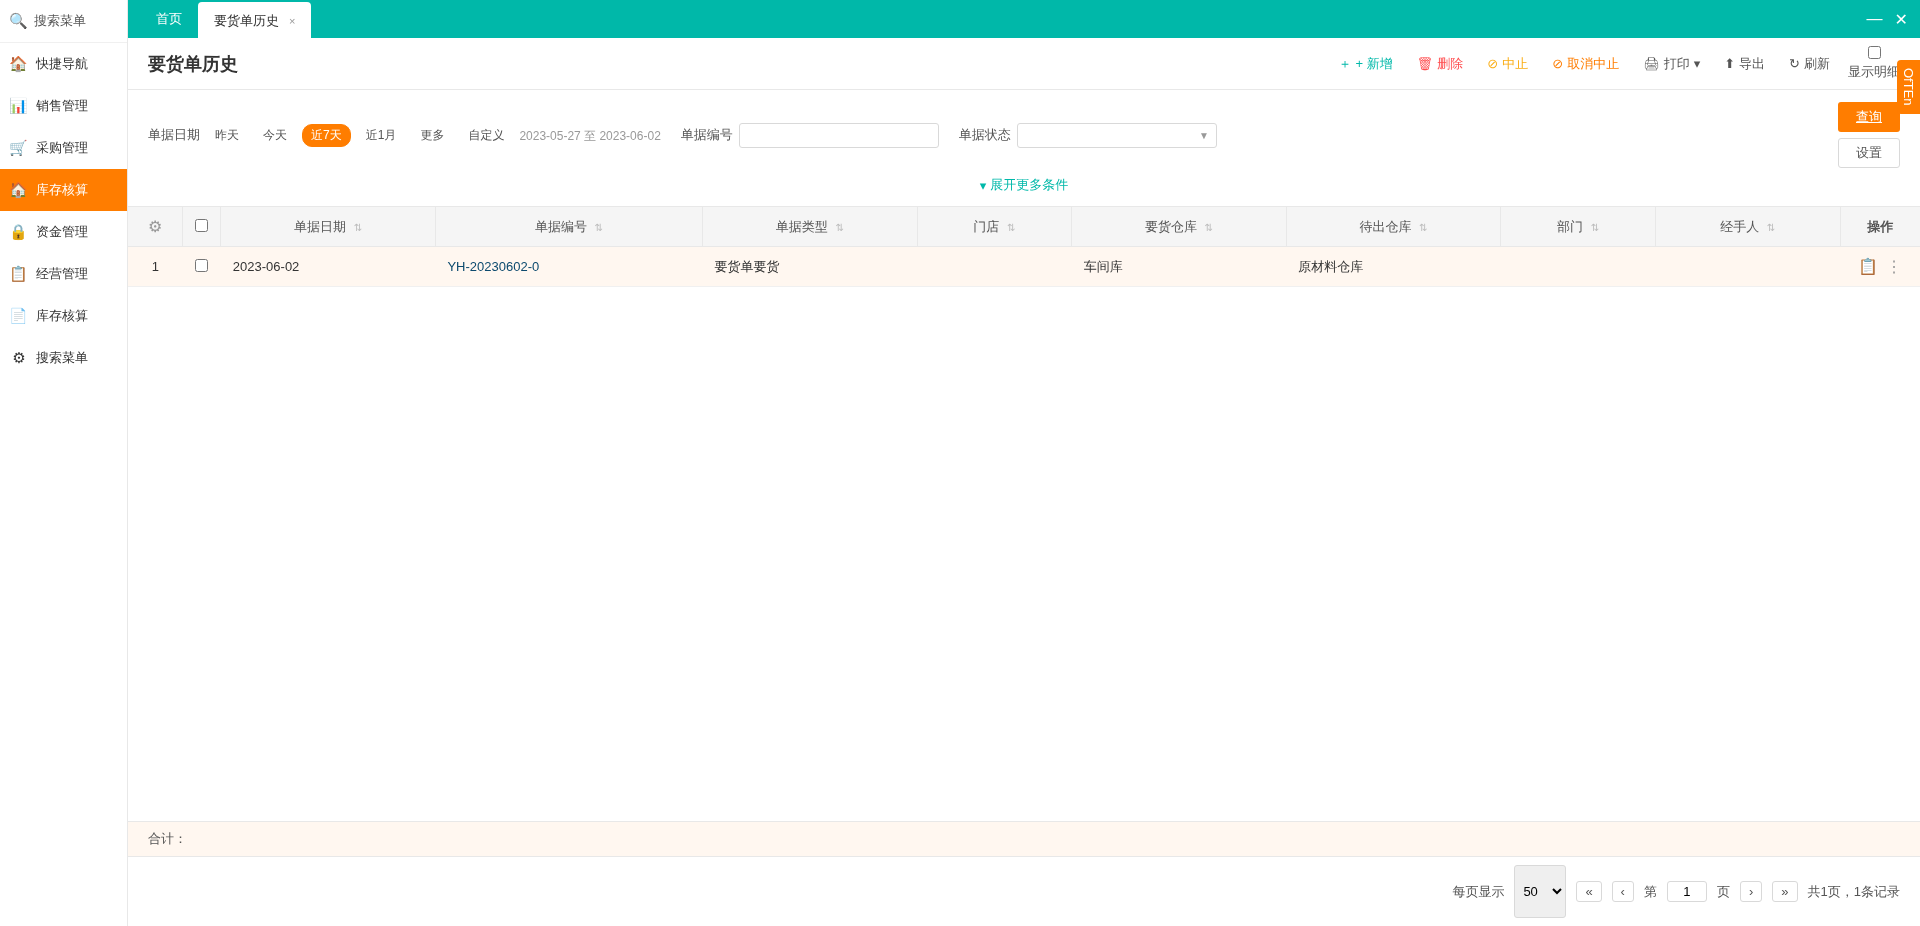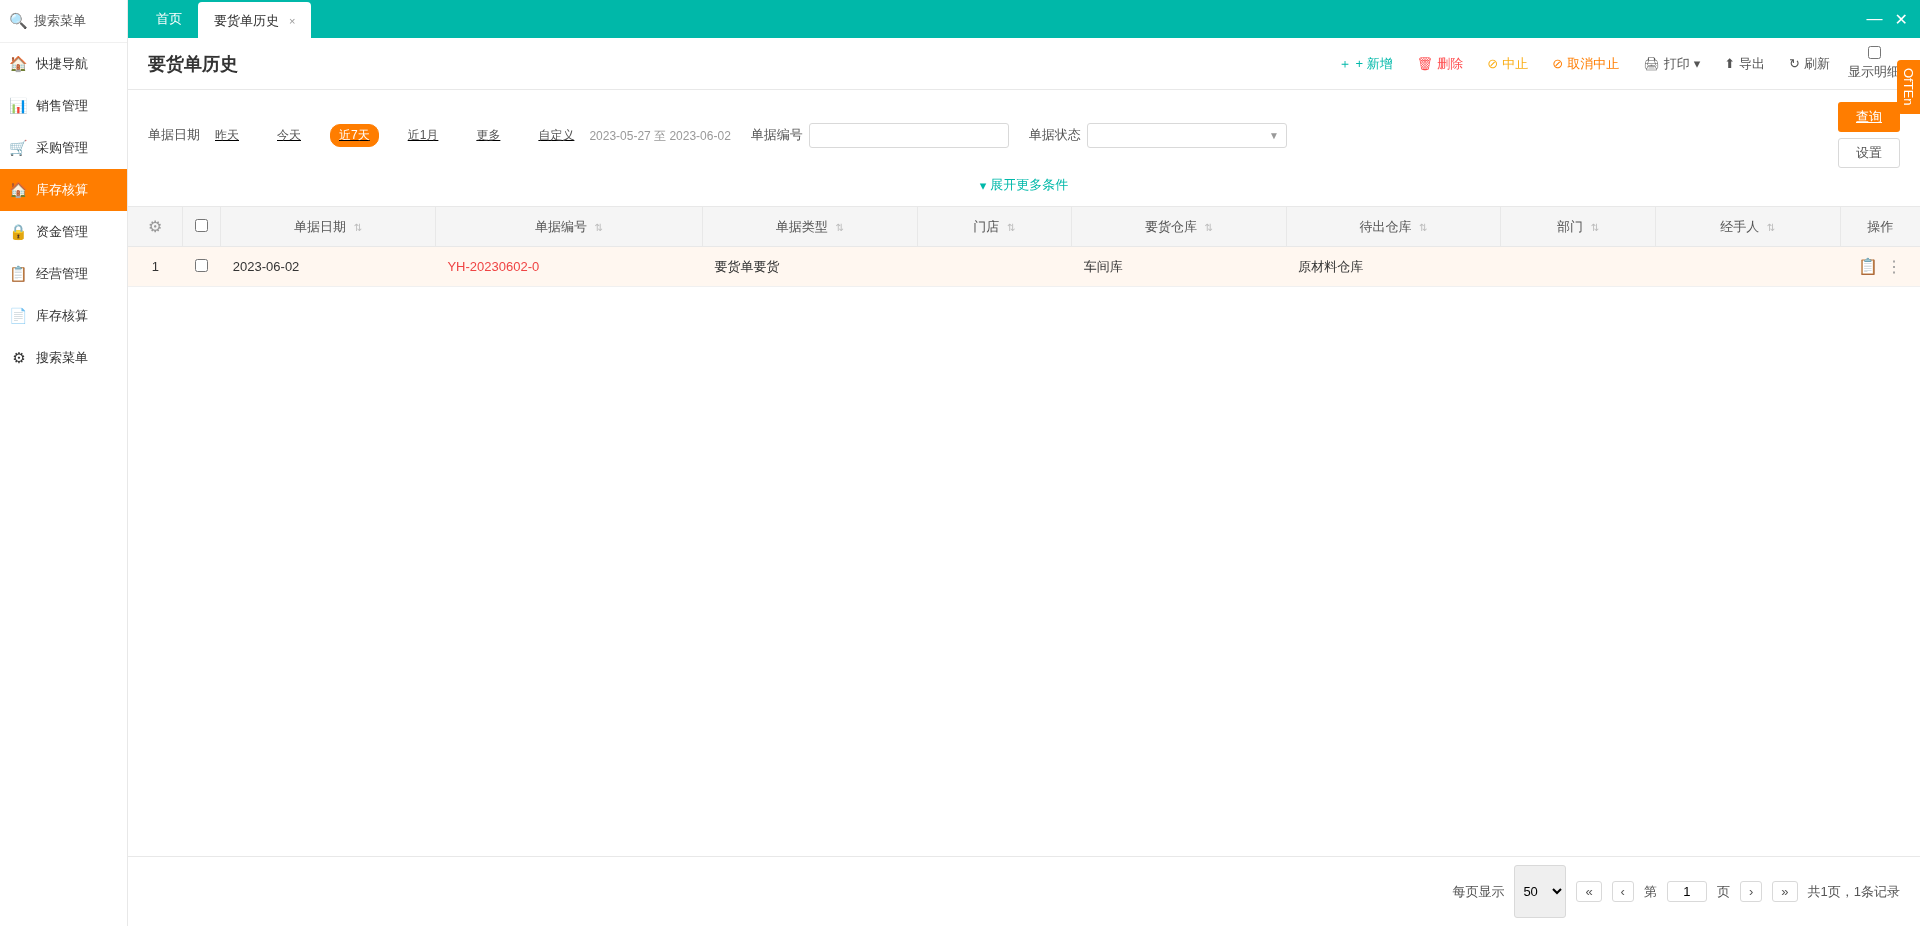--- a/index.html
+++ b/index.html
@@ -193,23 +193,22 @@
       align-items: center;
       gap: 6px;
     }
     .filter-label {
       color: #555;
       font-size: 13px;
       white-space: nowrap;
     }
     .date-shortcuts {
       display: flex;
-      gap: 20px;
-      align-items: center;
-      text-decoration: underline;
+      gap: 6px;
+      align-items: center;
     }
     .date-btn {
       padding: 2px 8px;
       border-radius: 10px;
       font-size: 12px;
       cursor: pointer;
       color: #555;
       border: 1px solid transparent;
     }
     .date-btn.active {
@@ -292,30 +291,30 @@
     }
     thead th {
       padding: 10px 12px;
       text-align: center;
       color: #555;
       font-weight: normal;
       white-space: nowrap;
       border-right: 1px solid #e8e8e8;
       position: relative;
     }
-    thead th:last-child { border-right: none; }
+    thead th:last-child { border-right: none; font-weight: bold; }
     thead th .sort-icon { color: #bbb; font-size: 10px; margin-left: 4px; }
     tbody tr { border-bottom: 1px solid #f0f0f0; }
     tbody tr.highlighted { background: #fff7f0; }
     tbody td {
       padding: 10px 12px;
       color: #333;
       white-space: nowrap;
     }
-    td a { color: #ef4444; text-decoration: none; }
+    td a { color: #0c4a6e; text-decoration: none; }
     .col-seq { width: 50px; text-align: center; }
     .col-checkbox { width: 36px; text-align: center; }
     .col-action { width: 80px; text-align: center; }
     .action-icons { display: flex; gap: 8px; justify-content: center; align-items: center; }
     .action-icon { font-size: 16px; color: #999; cursor: pointer; }
 
     
     .table-footer {
       background: #fff7f0;
       padding: 8px 20px;
@@ -585,20 +584,23 @@
               <div class="action-icons">
                 <span class="action-icon">📋</span>
                 <span class="action-icon">⋮</span>
               </div>
             </td>
           </tr>
         </tbody>
       </table>
     </div>
 
+    <div class="table-footer">
+      <span>合计：</span>
+    </div>
 
     <div class="page-footer">
       <span>每页显示</span>
       <select>
         <option value="50" selected="">50</option>
         <option value="10">10</option>
         <option value="20">20</option>
         <option value="100">100</option>
       </select>
       <button class="page-nav-btn">«</button>

